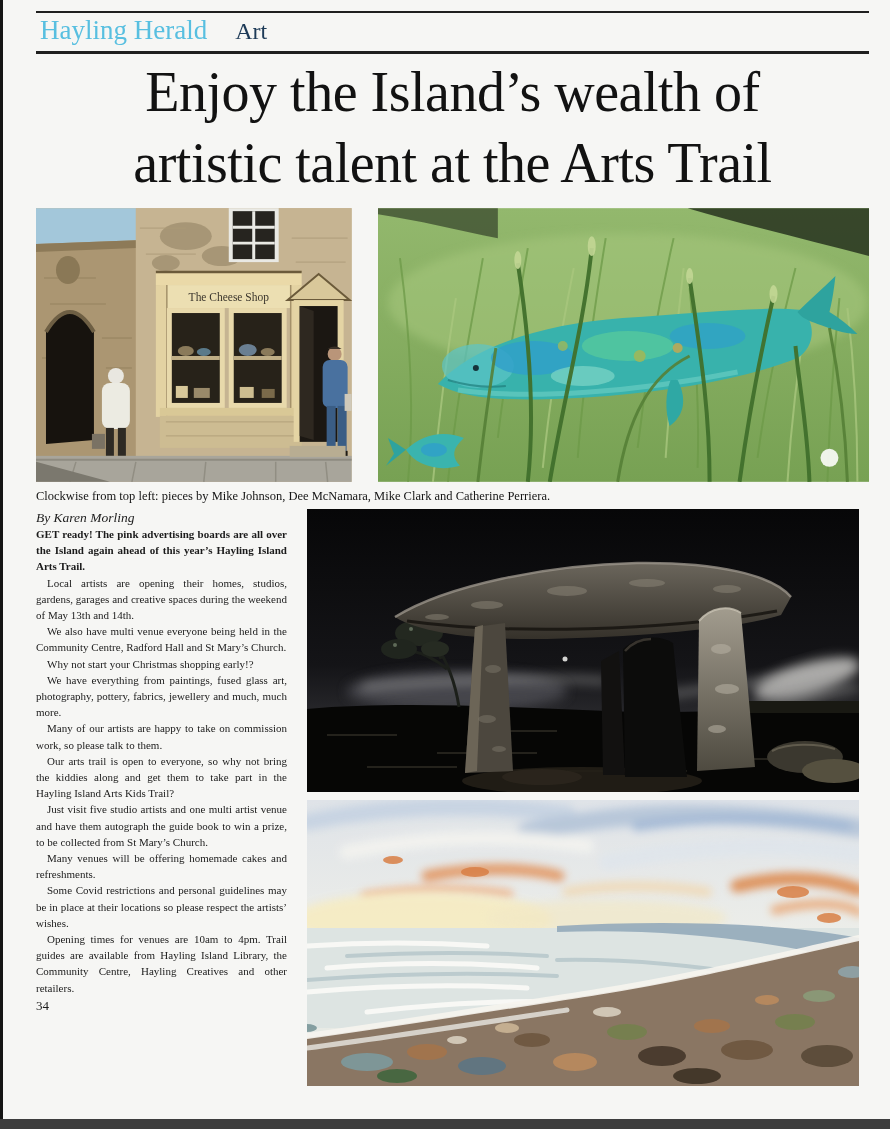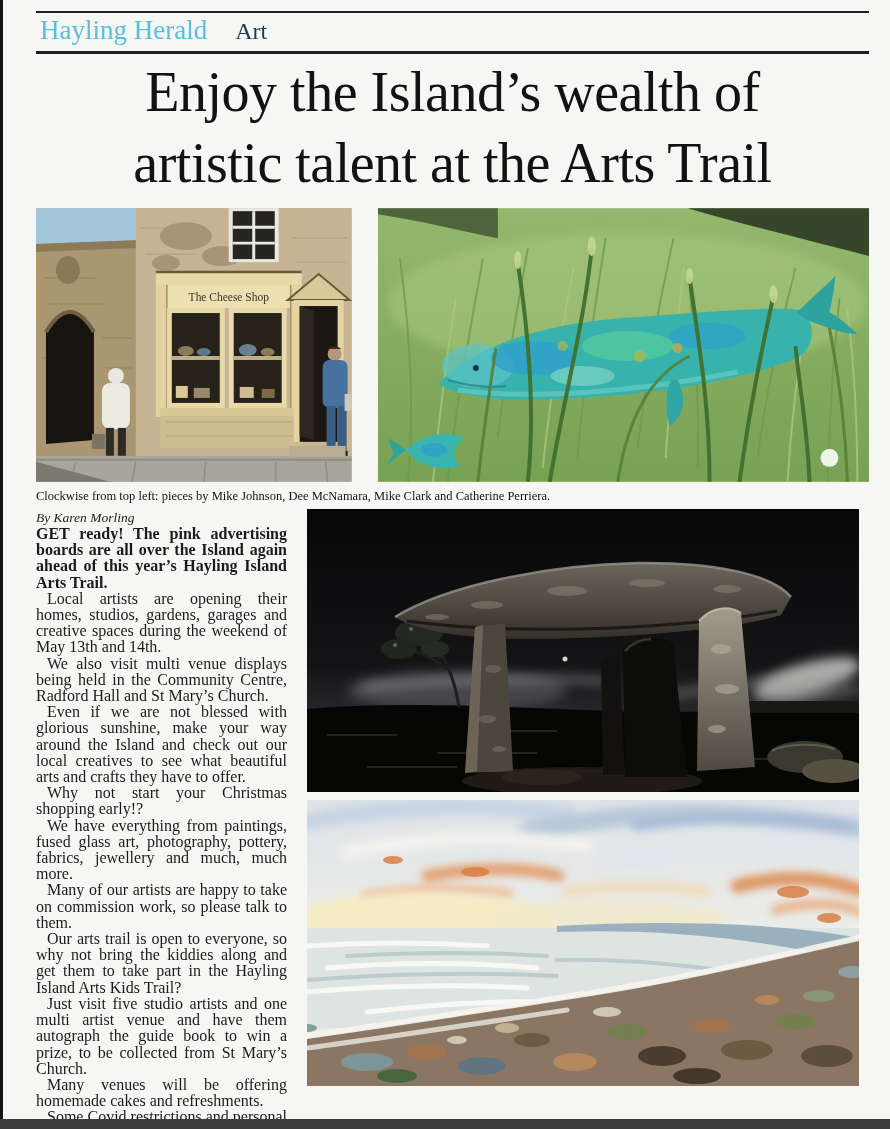--- a/index.html
+++ b/index.html
@@ -34,21 +34,21 @@
   .photo-row{display:flex;gap:26px;margin-top:9px;}
   .photo{display:block;}
 
   .caption{font-weight:normal;font-size:12.5px;line-height:15px;margin-top:7px;color:#141414;}
 
   .cols{display:flex;margin-top:5px;}
   .text-col{width:271px;padding-right:20px;box-sizing:border-box;}
   .img-col{width:552px;display:flex;flex-direction:column;gap:8px;}
 
   .byline{font-style:italic;font-size:13.5px;line-height:17px;}
-  .para{font-size:16px;line-height:16.2px;text-align:justify;text-indent:11px;margin:0;}
+  .para{font-size:11px;line-height:16.2px;text-align:justify;text-indent:11px;margin:0;}
   .para.lead{font-weight:bold;text-indent:0;}
   .pageno{font-size:13px;margin-top:2px;}
 </style>
 </head>
 <body>
 
 <div class="page">
   <div class="edge-left"></div>
 
   <div class="content">
@@ -245,29 +245,29 @@
     </div>
 
     <div class="caption">Clockwise from top left: pieces by Mike Johnson, Dee McNamara, Mike Clark and Catherine Perriera.</div>
 
     <div class="cols">
       <div class="text-col">
         <div class="byline">By Karen Morling</div>
         <div>
             <p class="para lead">GET ready! The pink advertising boards are all over the Island again ahead of this year’s Hayling Island Arts Trail.</p>
             <p class="para">Local artists are opening their homes, studios, gardens, garages and creative spaces during the weekend of May 13th and 14th.</p>
-            <p class="para">We also visit multi venue displays being held in the Community Centre, Radford Hall and St Mary’s Church.</p>
-            <p class="para">Even if we are not blessed with glorious sunshine, make your way around the Island and check out our local creatives to see what beautiful arts and crafts they have to offer.</p>
+            <p class="para">We also have multi venue everyone being held in the Community Centre, Radford Hall and St Mary’s Church.</p>
             <p class="para">Why not start your Christmas shopping early!?</p>
             <p class="para">We have everything from paintings, fused glass art, photography, pottery, fabrics, jewellery and much, much more.</p>
             <p class="para">Many of our artists are happy to take on commission work, so please talk to them.</p>
             <p class="para">Our arts trail is open to everyone, so why not bring the kiddies along and get them to take part in the Hayling Island Arts Kids Trail?</p>
             <p class="para">Just visit five studio artists and one multi artist venue and have them autograph the guide book to win a prize, to be collected from St Mary’s Church.</p>
             <p class="para">Many venues will be offering homemade cakes and refreshments.</p>
             <p class="para">Some Covid restrictions and personal guidelines may be in place at their locations so please respect the artists’ wishes.</p>
+            <p class="para">Opening times for venues are 10am to 4pm. Trail guides are available from Hayling Island Library, the Community Centre, Hayling Creatives and other retailers.</p>
           </div>
         <div class="pageno">34</div>
       </div>
 
       <div class="img-col">
 
         <svg class="photo" width="552" height="283" viewBox="0 0 552 283" xmlns="http://www.w3.org/2000/svg">
           <defs>
             <linearGradient id="nightsky" x1="0" y1="0" x2="0" y2="1">
               <stop offset="0" stop-color="#070708"></stop>

